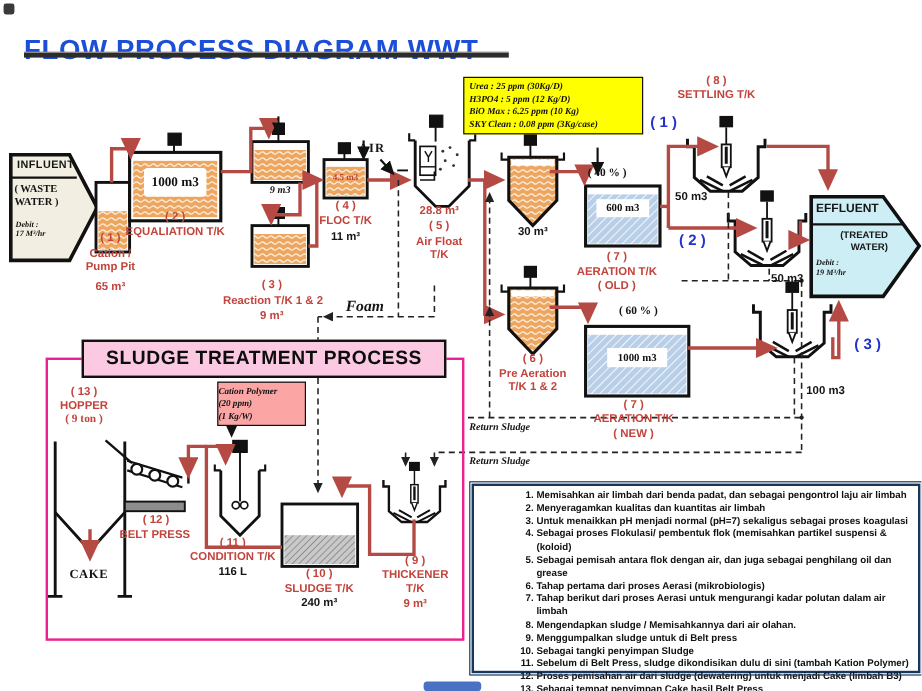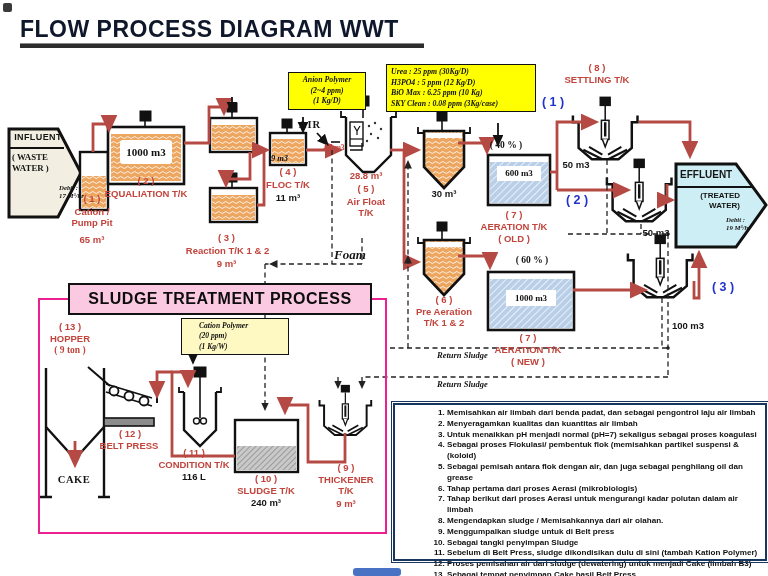--- a/index.html
+++ b/index.html
@@ -1,38 +1,38 @@
 <!DOCTYPE html>
 <html><head>
 <meta charset="utf-8">
 <style>
   html,body{margin:0;padding:0;background:#fff;}
   .stage{position:relative;width:768px;height:576px;background:#fff;overflow:hidden;
          font-family:"Liberation Sans",sans-serif;}
   .abs{position:absolute;}
   svg.layer{position:absolute;left:0;top:0;z-index:3;}
-  .title{left:20px;top:16px;font:bold 23px "Liberation Sans",sans-serif;color:#0f172a;
+  .title{left:20px;top:28px;font:bold 23px "Liberation Sans",sans-serif;color:#1d4ed8;
          letter-spacing:.5px;z-index:6;}
   .title-rule{left:20px;top:43px;width:404px;height:5px;z-index:6;
               background:linear-gradient(#8a8a8a 0 1px,#2c2c2c 1px);}
   .corner-sq{left:3px;top:3px;width:9px;height:9px;background:#3a3a3a;border-radius:2px;z-index:6;}
   .bottom-nub{left:353px;top:568px;width:48px;height:8px;background:#4a72c4;border-radius:3px;z-index:6;}
 
   .ybox{background:#ffff00;border:1.6px solid #111;z-index:6;padding:2px 4px;
         font:bold italic 7.8px "Liberation Serif",serif;color:#111;line-height:1.35;}
-  .wbox{background:#fef9c3;border:1.6px solid #111;z-index:6;padding:2px 17px;
+  .wbox{background:#fca5a5;border:1.6px solid #111;z-index:6;padding:2px 0;
         font:bold italic 7.6px "Liberation Serif",serif;color:#111;line-height:1.35;}
   .ctr{text-align:center;}
 
   .lbl{position:absolute;font:bold 9.5px "Liberation Sans",sans-serif;color:#c2443c;
        text-align:center;white-space:pre-line;line-height:1.2;z-index:6;}
   .blk{color:#151515;}
   .blue{color:#2233cc;font-size:12.5px;}
   .serifb{font-family:"Liberation Serif",serif;}
-  .ital{font-style:italic;padding-left:46px;}
+  .ital{font-style:italic;}
   .cap{position:absolute;font:bold 10px "Liberation Serif",serif;color:#111;
        text-align:center;z-index:6;line-height:1;}
   .banner{left:68px;top:283px;width:300px;height:28px;background:#fbc9e2;border:2.2px solid #111;
           z-index:6;display:flex;align-items:center;justify-content:center;}
   .banner span{font:bold 16px "Liberation Sans",sans-serif;color:#0d0d0d;letter-spacing:.5px;}
   .sludge-frame{left:38px;top:298px;width:345px;height:232px;border:2.6px solid #ec2090;z-index:4;}
 
   .fungsi{left:393px;top:403px;width:362px;height:151px;background:#fff;z-index:6;
           border:2.5px solid #17375e;outline:1px solid #17375e;outline-offset:1px;
           padding:3px 4px 0 4px;}
@@ -255,25 +255,20 @@
       <circle cx="668" cy="348" r="1.8" fill="#222" stroke="none"></circle>
       <circle cx="668" cy="234" r="1.8" fill="#222" stroke="none"></circle>
     </g>
   </svg>
 
   <div class="abs sludge-frame"></div>
   <div class="abs banner">
     <span>SLUDGE TREATMENT PROCESS</span>
   </div>
 
-  <div class="abs ybox ctr" style="left:288px;top:72px;width:68px;">
-    <div>Anion Polymer</div>
-    <div>(2~4 ppm)</div>
-    <div>(1 Kg/D)</div>
-  </div>
   <div class="abs ybox" style="left:386px;top:64px;width:140px;">
     <div>Urea         :  25  ppm (30Kg/D)</div>
     <div>H3PO4     :  5    ppm (12 Kg/D)</div>
     <div>BiO Max   :  6.25 ppm (10 Kg)</div>
     <div>SKY Clean :  0.08 ppm  (3Kg/case)</div>
   </div>
   <div class="abs wbox" style="left:181px;top:318px;width:72px;">
     <div>Cation Polymer</div>
     <div>(20  ppm)</div>
     <div>(1 Kg/W)</div>

